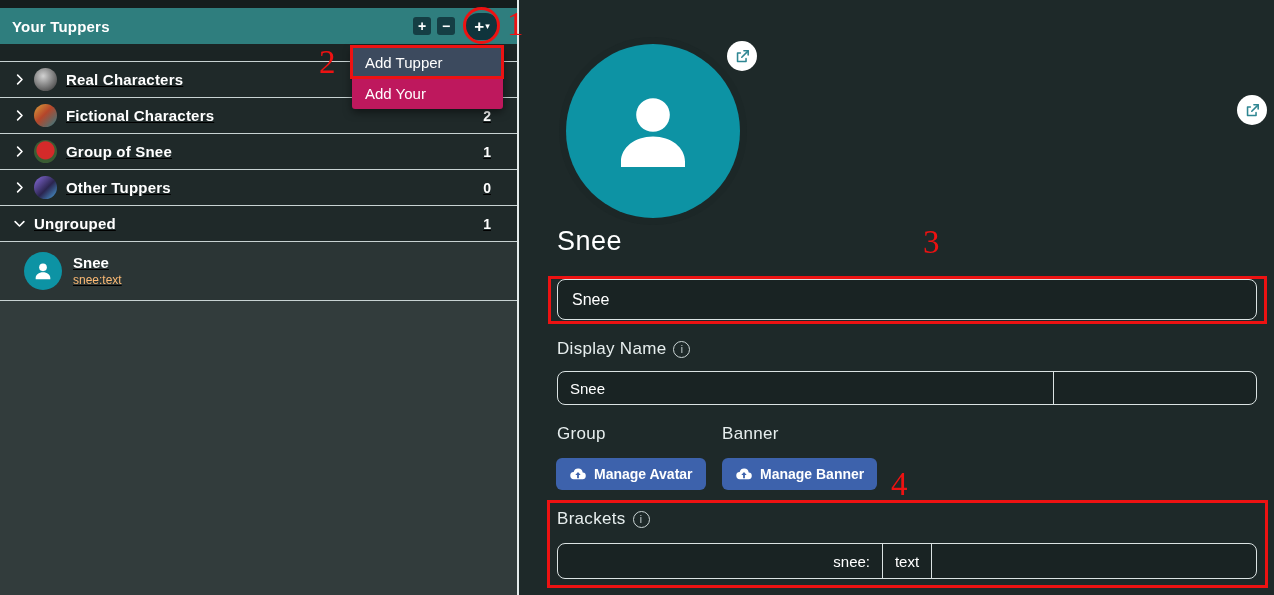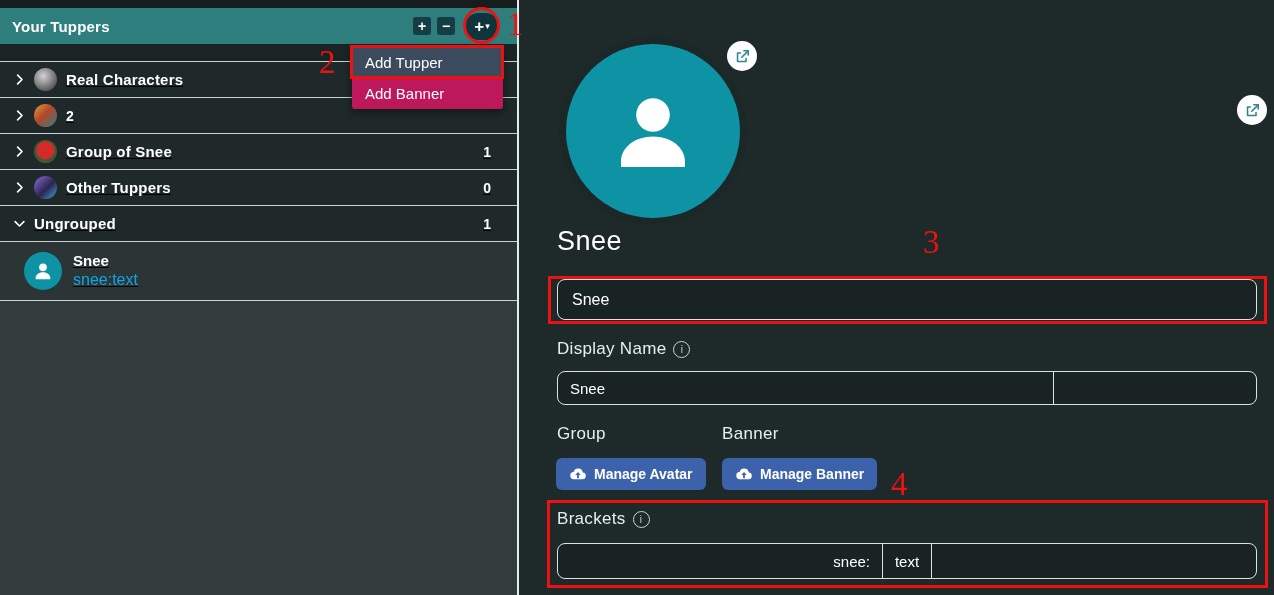--- a/index.html
+++ b/index.html
@@ -24,21 +24,21 @@
   .icon-real{background:radial-gradient(circle at 40% 35%,#d2d2d2,#6f6f6f 60%,#2c2c2c);}
   .icon-fiction{background:linear-gradient(135deg,#d9a03c,#b5462a 45%,#2e7f8a);}
   .icon-sneegroup{background:radial-gradient(circle at 50% 45%,#d42a2a 0 50%,#3a5c33 56%);}
   .icon-other{background:linear-gradient(135deg,#8a6ee0,#2b2550 55%,#4aa0d8);}
   .glabel{flex:1;font-size:15px;font-weight:700;letter-spacing:.2px;}
   .gcount{font-size:14px;font-weight:600;}
   .tupper-row{height:58px;display:flex;align-items:center;gap:11px;padding:0 12px 0 24px;background:#2b3535;border-bottom:1px solid #c8d2d2;cursor:pointer;}
   .tupper-avatar{width:38px;height:38px;border-radius:50%;background:#0d93a4;display:flex;align-items:center;justify-content:center;color:#fff;flex:0 0 auto;}
   .tupper-avatar svg{width:22px;height:22px;}
   .tupper-name{font-size:15px;font-weight:700;color:#fff;line-height:1.25;}
-  .tupper-sub{font-size:16px;color:#0ea5e9;line-height:1.25;}
+  .tupper-sub{font-size:12px;color:#fdba74;line-height:1.25;}
 
   
   .add-menu{position:absolute;left:352px;top:47px;width:151px;background:#be185d;border-radius:3px;box-shadow:0 3px 9px rgba(0,0,0,.5);z-index:5;overflow:hidden;}
   .menu-item{height:31px;display:flex;align-items:center;padding:0 13px;color:#fff;font-size:15px;cursor:pointer;}
   .menu-item.active{background:#3c4a5e;}
 
   
   .right-panel{position:absolute;left:537px;top:0;width:737px;height:595px;z-index:2;}
   .banner{position:absolute;left:0;top:0;width:737px;height:167px;}
   .rp-content{position:absolute;left:0;top:167px;right:0;bottom:0;background:#1e2929;z-index:1;}
@@ -159,20 +159,21 @@
         <span class="glabel">Real Characters</span>
         <span class="gcount"></span>
       </div>
       <div class="group-row">
         <span class="chev">
             <svg>
               <use href="#i-chev-r"></use>
             </svg>
           </span>
         <span class="gicon icon-fiction"></span>
+        <span class="glabel">Fictional Characters</span>
         <span class="gcount">2</span>
       </div>
       <div class="group-row">
         <span class="chev">
             <svg>
               <use href="#i-chev-r"></use>
             </svg>
           </span>
         <span class="gicon icon-sneegroup"></span>
         <span class="glabel">Group of Snee</span>
@@ -206,21 +207,21 @@
         <span>
           <div class="tupper-name">Snee</div>
           <div class="tupper-sub">snee:text</div>
         </span>
       </div>
     </div>
   </div>
 
   <div class="add-menu">
     <div class="menu-item active">Add Tupper</div>
-    <div class="menu-item">Add Banner</div>
+    <div class="menu-item">Add Your</div>
   </div>
 
   <div class="right-panel">
     <div class="banner"></div>
     <div class="rp-content"></div>
 
     <div class="avatar-ring">
       <div class="avatar-big">
           <svg>
             <use href="#i-person"></use>

